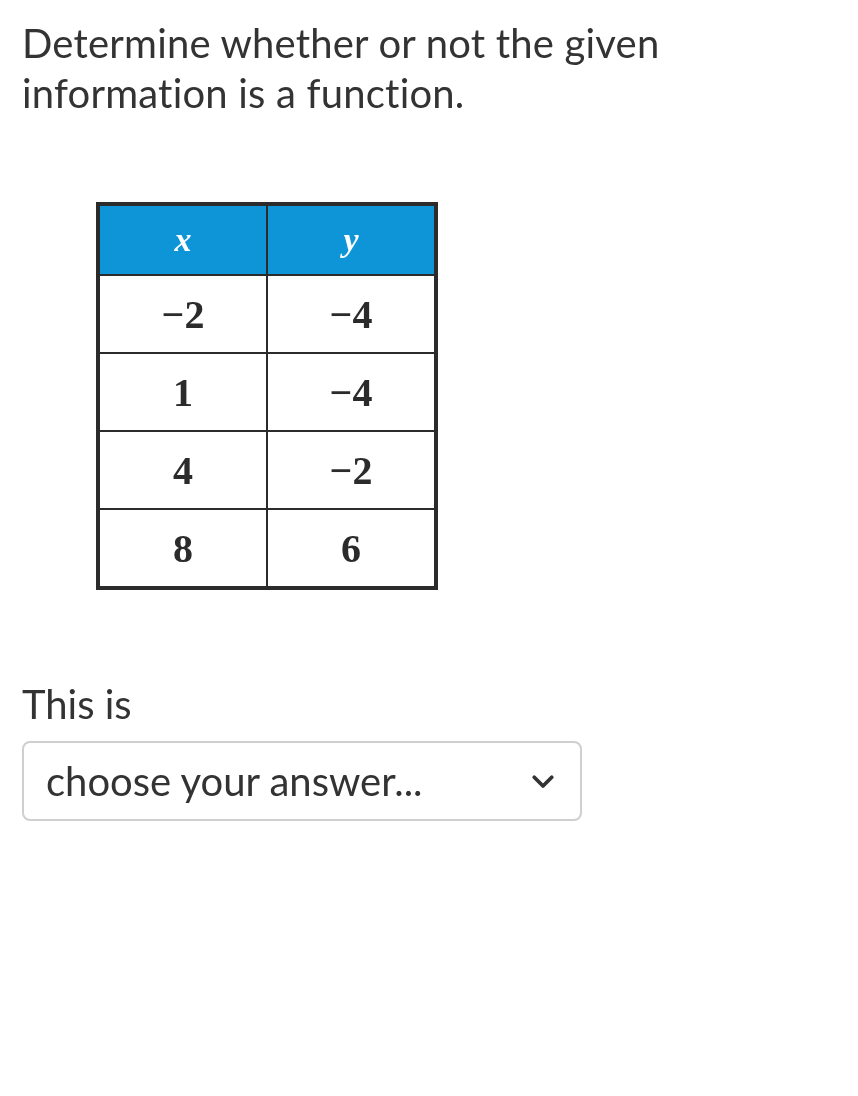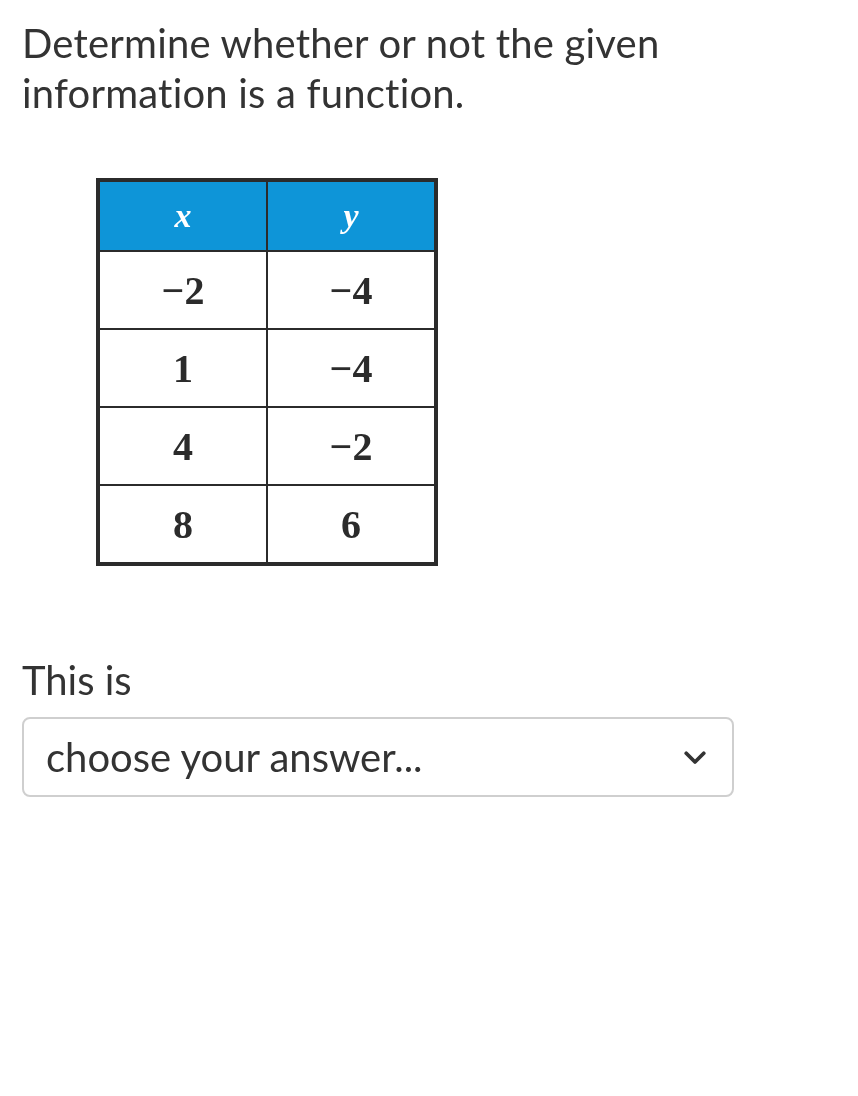--- a/index.html
+++ b/index.html
@@ -8,21 +8,21 @@
     font-family: -apple-system, BlinkMacSystemFont, "Segoe UI", "Lato", "Helvetica Neue", Arial, sans-serif;
     color: #2c2c2c;
     background: #fff;
     width: 858px;
     box-sizing: border-box;
   }
   .prompt {
     font-size: 40px;
     line-height: 1.25;
     color: #333;
-    margin-bottom: 60px;
+    margin-bottom: 84px;
     letter-spacing: 0.2px;
   }
   .table-wrap {
     margin-left: 74px;
     margin-bottom: 90px;
   }
   .data-table {
     border-collapse: collapse;
     filter: blur(0.3px);
   }
@@ -58,21 +58,21 @@
     color: #333;
     margin-bottom: 13px;
   }
   .dropdown {
     display: flex;
     align-items: center;
     justify-content: space-between;
     border: 2px solid #cfcfcf;
     border-radius: 8px;
     padding: 14px 22px;
-    width: 712px;
+    width: 560px;
     box-sizing: border-box;
     font-size: 40px;
     color: #333;
     cursor: pointer;
     background: #fff;
   }
   .dropdown .chev {
     display: inline-flex;
     align-items: center;
   }

